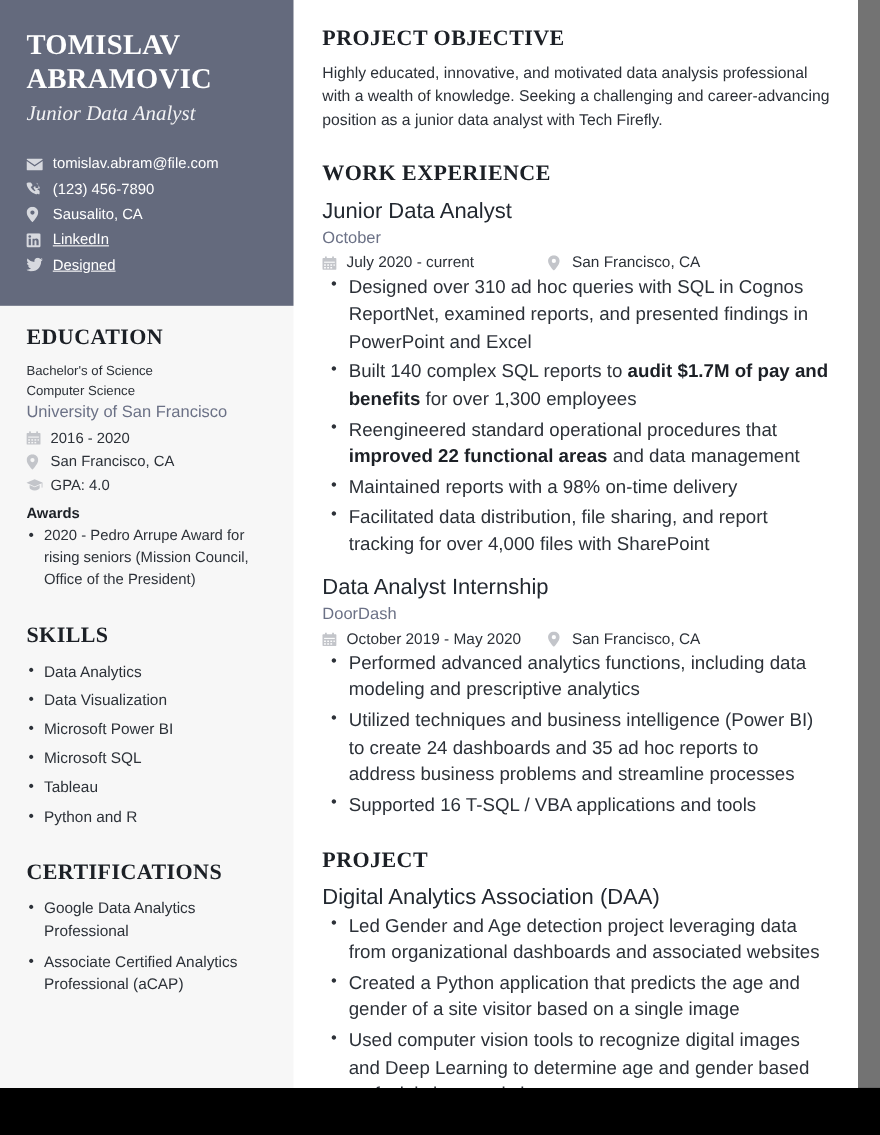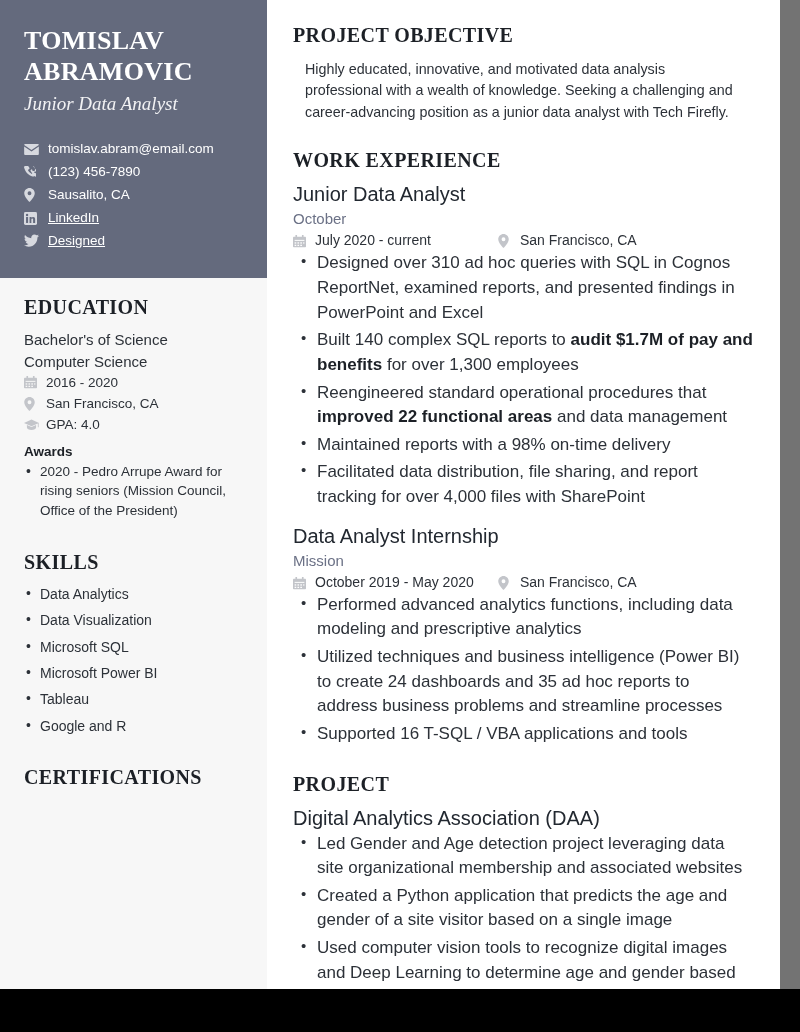--- a/index.html
+++ b/index.html
@@ -95,21 +95,21 @@
     font-family: "Liberation Serif", "DejaVu Serif", serif;
     font-weight: bold;
     font-size: 20px;
     letter-spacing: 0.4px;
     color: #1c2026;
     margin: 0 0 10px 0;
   }
   .side-heading.spaced { margin-top: 30px; }
   .edu-line {
     font-family: "Liberation Sans", "DejaVu Sans", sans-serif;
-    font-size: 15px;
+    font-size: 12px;
     line-height: 1.45;
     color: #2c3138;
   }
   .edu-school {
     font-family: "Liberation Sans", "DejaVu Sans", sans-serif;
     font-size: 15px;
     line-height: 1.5;
     color: #6b7186;
     margin-bottom: 2px;
   }
@@ -177,21 +177,21 @@
     letter-spacing: 0.4px;
     color: #1c2026;
     margin: 0 0 10px 0;
   }
   .main-heading.spaced { margin-top: 26px; }
   .objective-text {
     font-family: "Liberation Sans", "DejaVu Sans", sans-serif;
     font-size: 14.3px;
     line-height: 1.5;
     color: #2c3138;
-    margin: 12px;
+    margin: 0;
   }
   .job-title {
     font-family: "Liberation Sans", "DejaVu Sans", sans-serif;
     font-size: 20px;
     line-height: 1.25;
     color: #222830;
     margin: 0 0 1px 0;
   }
   .job-company {
     font-family: "Liberation Sans", "DejaVu Sans", sans-serif;
@@ -260,21 +260,21 @@
         <h1 class="name">TOMISLAV ABRAMOVIC</h1>
         <div class="job-subtitle">Junior Data Analyst</div>
         <ul class="contact-list" id="contact-list">
             <li class="contact-item">
               <span class="ico">
                 <svg width="15" height="11" viewBox="0 0 16 12" fill="currentColor">
                   <path d="M0 1.2V1a1 1 0 0 1 1-1h14a1 1 0 0 1 1 1v.2L8 6.6 0 1.2z"></path>
                   <path d="M0 2.7V11a1 1 0 0 0 1 1h14a1 1 0 0 0 1-1V2.7L8 8.1 0 2.7z"></path>
                 </svg>
               </span>
-              <span>tomislav.abram@email.com</span>
+              <span>tomislav.abram@file.com</span>
             </li>
             <li class="contact-item">
               <span class="ico">
                 <svg width="12" height="13" viewBox="0 0 13 14" fill="currentColor">
                   <path d="M9.6 0c.6 0 1.1.3 1.4.8.6 1.1 1 2.3 1 3.6 0 .5-.4.9-.9.9H9.7c-.5 0-.9-.4-.9-.9 0-.4 0-.8-.1-1.2L6.9 4.5C7.6 6.8 9.4 8.7 11.7 9.5l1.2-1.8c-.4-.1-.8-.1-1.2-.1-.5 0-.9-.4-.9-.9 0 0 0 0 0 0 .1 0 .1 0 .1 0 0-.5.4-.9.9-.9 1.3 0 2.5.3 3.6 1 0 0 0 0 0 0z"></path>
                   <path d="M10.8 10.9c-.3.5-.9.7-1.4.5C4.8 9.8 1.2 6.2.1 1.5c-.2-.6 0-1.1.5-1.4L2.7-1c.5-.3 1.1-.1 1.4.3l1.7 2.6c.3.4.2 1-.2 1.3L4.2 4.4c.9 1.8 2.4 3.2 4.2 4.1l1.2-1.4c.3-.4.9-.5 1.3-.2l2.6 1.7c.4.3.6.9.3 1.4l-1.1 1.7z"></path>
                 </svg>
               </span>
               <span>(123) 456-7890</span>
             </li>
@@ -306,20 +306,21 @@
               <a class="contact-link" href="#">Designed</a>
             </li>
           </ul>
       </div>
 
       <div class="sidebar-body">
 
         <h2 class="side-heading">EDUCATION</h2>
         <div class="edu-line">Bachelor's of Science</div>
         <div class="edu-line">Computer Science</div>
+        <div class="edu-school">University of San Francisco</div>
 
         <div class="meta-row">
           <span class="ico">
             <svg width="13" height="13" viewBox="0 0 16 16" fill="currentColor">
                 <rect x="0" y="2" width="16" height="13" rx="1"></rect>
                 <rect x="3" y="0" width="2" height="4" fill="currentColor"></rect>
                 <rect x="11" y="0" width="2" height="4" fill="currentColor"></rect>
                 <rect x="2" y="6" width="12" height="1.2" fill="#f7f7f7"></rect>
                 <rect x="2" y="9" width="2" height="1.6" fill="#f7f7f7"></rect>
                 <rect x="5.5" y="9" width="2" height="1.6" fill="#f7f7f7"></rect>
@@ -355,27 +356,31 @@
 
         <div class="awards-label">Awards</div>
         <ul class="side-bullets" id="awards-list">
             <li>2020 - Pedro Arrupe Award for rising seniors (Mission Council, Office of the President)</li>
           </ul>
 
         <h2 class="side-heading spaced">SKILLS</h2>
         <ul class="side-bullets skill-list" id="skills-list">
             <li>Data Analytics</li>
             <li>Data Visualization</li>
+            <li>Microsoft Power BI</li>
             <li>Microsoft SQL</li>
-            <li>Microsoft Power BI</li>
             <li>Tableau</li>
-            <li>Google and R</li>
+            <li>Python and R</li>
           </ul>
 
         <h2 class="side-heading spaced">CERTIFICATIONS</h2>
+        <ul class="side-bullets cert-list" id="cert-list">
+            <li>Google Data Analytics Professional</li>
+            <li>Associate Certified Analytics Professional (aCAP)</li>
+          </ul>
 
       </div>
     </aside>
 
     <section class="main">
 
       <h2 class="main-heading">PROJECT OBJECTIVE</h2>
       <p class="objective-text">Highly educated, innovative, and motivated data analysis professional with a wealth of knowledge. Seeking a challenging and career-advancing position as a junior data analyst with Tech Firefly.</p>
 
       <h2 class="main-heading spaced">WORK EXPERIENCE</h2>
@@ -414,21 +419,21 @@
             <ul class="main-bullets">
               <li>Designed over 310 ad hoc queries with SQL in Cognos ReportNet, examined reports, and presented findings in PowerPoint and Excel</li>
               <li>Built 140 complex SQL reports to <b>audit $1.7M of pay and benefits</b> for over 1,300 employees</li>
               <li>Reengineered standard operational procedures that <b>improved 22 functional areas</b> and data management</li>
               <li>Maintained reports with a 98% on-time delivery</li>
               <li>Facilitated data distribution, file sharing, and report tracking for over 4,000 files with SharePoint</li>
             </ul>
           </div>
           <div class="entry">
             <div class="job-title">Data Analyst Internship</div>
-            <div class="job-company">Mission</div>
+            <div class="job-company">DoorDash</div>
             <div class="job-meta">
               <div class="meta-cell date">
                 <span class="ico">
                   <svg width="13" height="13" viewBox="0 0 16 16" fill="currentColor">
                     <rect x="0" y="2" width="16" height="13" rx="1"></rect>
                     <rect x="3" y="0" width="2" height="4"></rect>
                     <rect x="11" y="0" width="2" height="4"></rect>
                     <rect x="2" y="6" width="12" height="1.2" fill="#ffffff"></rect>
                     <rect x="2" y="9" width="2" height="1.6" fill="#ffffff"></rect>
                     <rect x="5.5" y="9" width="2" height="1.6" fill="#ffffff"></rect>
@@ -456,21 +461,21 @@
               <li>Supported 16 T-SQL / VBA applications and tools</li>
             </ul>
           </div>
         </div>
 
       <h2 class="main-heading spaced">PROJECT</h2>
       <div id="project-entries">
           <div class="entry">
             <div class="job-title">Digital Analytics Association (DAA)</div>
             <ul class="main-bullets">
-              <li>Led Gender and Age detection project leveraging data site organizational membership and associated websites</li>
+              <li>Led Gender and Age detection project leveraging data from organizational dashboards and associated websites</li>
               <li>Created a Python application that predicts the age and gender of a site visitor based on a single image</li>
               <li>Used computer vision tools to recognize digital images and Deep Learning to determine age and gender based on facial characteristics</li>
             </ul>
           </div>
         </div>
 
     </section>
 
   </div>
 </div>

